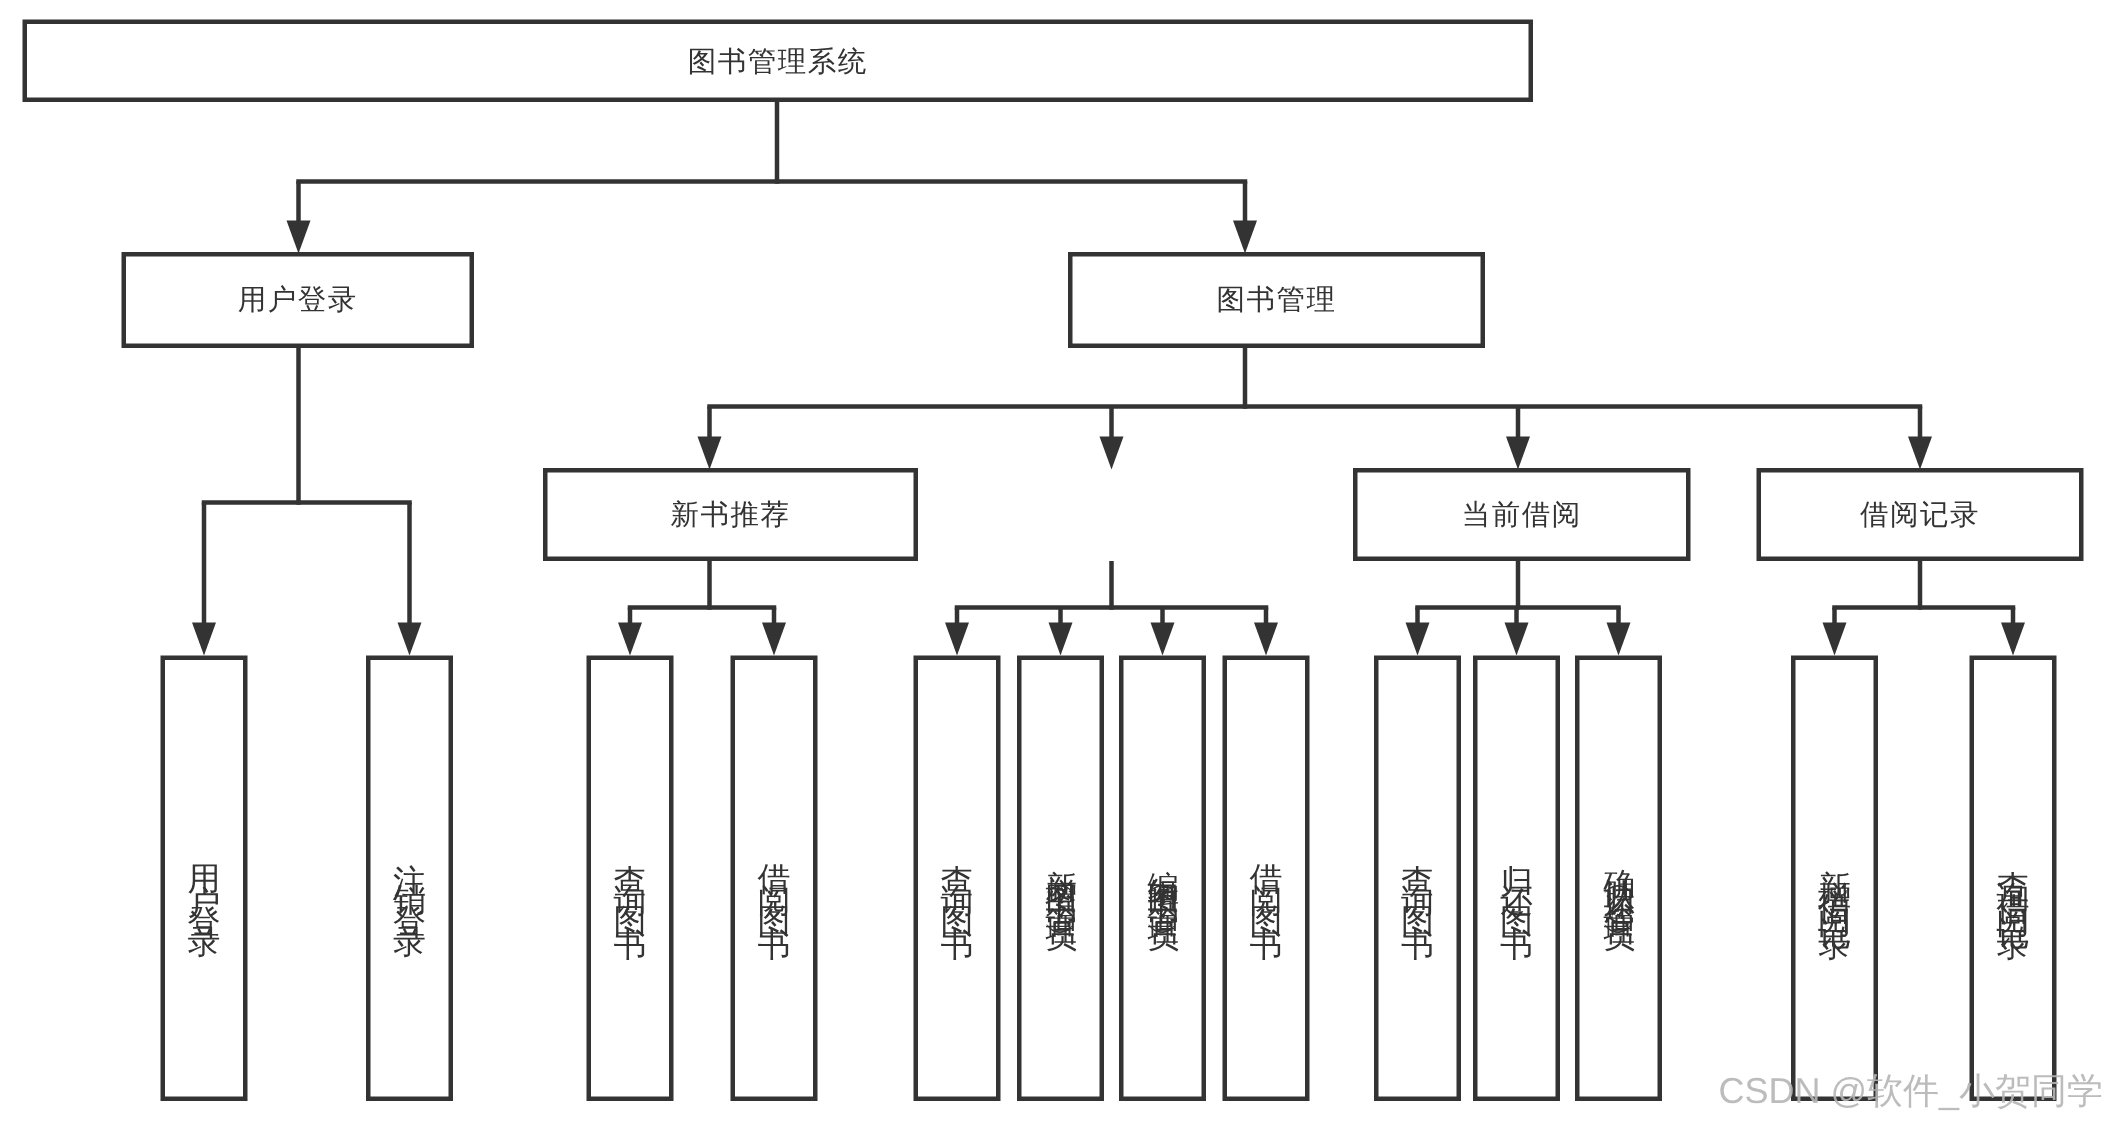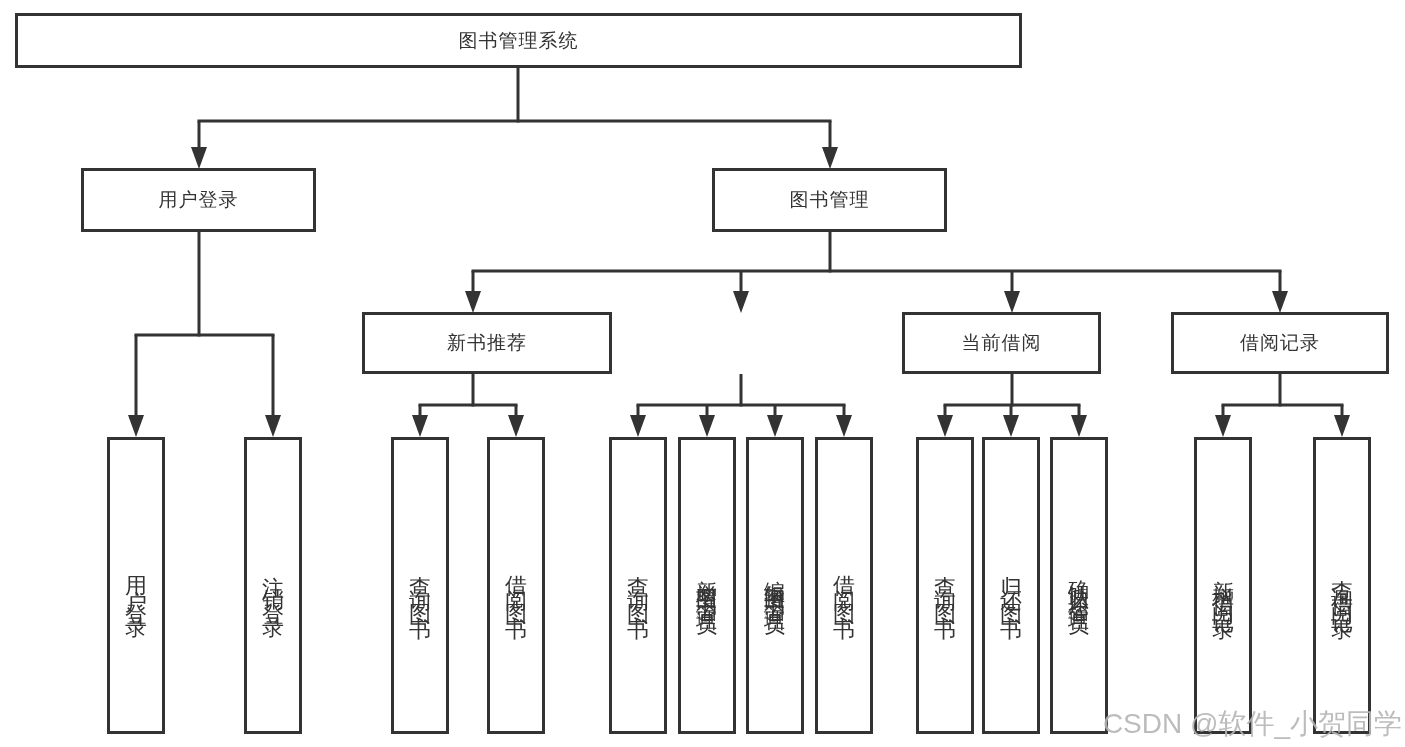--- a/index.html
+++ b/index.html
@@ -35,42 +35,42 @@
     color: var(--text);
   }
   .hlbl {
     font-size: 19px;
     color: var(--text);
     letter-spacing: 1px;
     white-space: nowrap;
   }
   .root  { left: 15px;  top: 13px;  width: 1007px; height: 55px; }
   .l2a   { left: 81px;  top: 168px; width: 235px;  height: 64px; }
-  .l2b   { left: 712px; top: 168px; width: 235px;  height: 64px; justify-content: center; }
+  .l2b   { left: 712px; top: 168px; width: 278px;  height: 64px; justify-content: center; }
   .l3    { top: 312px; height: 62px; }
   .l3a   { left: 362px;  width: 250px; }
   .l3b   { left: 631px;  width: 220px; }
-  .l3c   { left: 902px;  width: 199px; }
+  .l3c   { left: 902px;  width: 225px; }
   .l3d   { left: 1171px; width: 218px; }
   .leaf  { top: 437px; width: 58px; height: 297px; }
   .vtxt {
     writing-mode: vertical-rl;
     text-orientation: mixed;
     font-size: 22px;
     color: var(--text);
     line-height: 1;
   }
   .len4 { letter-spacing: 14px; }
   .len6 { letter-spacing: 8px; }
   .len9 { letter-spacing: 5px; font-size: 21px; }
   .watermark {
     position: absolute;
     right: 3px;
     bottom: 4px;
-    font-size: 28px;
+    font-size: 24px;
     color: var(--wm);
     opacity: 0.9;
     white-space: nowrap;
     pointer-events: none;
   }
 </style>
 </head>
 <body>
 
 <div class="canvas">

